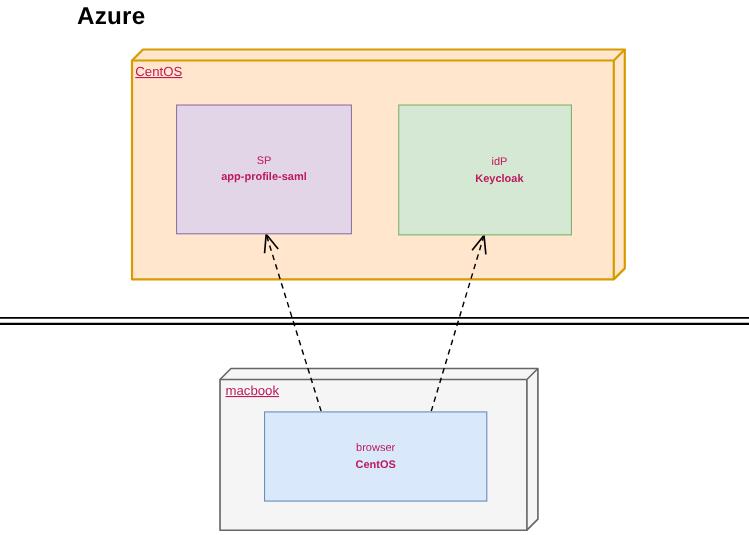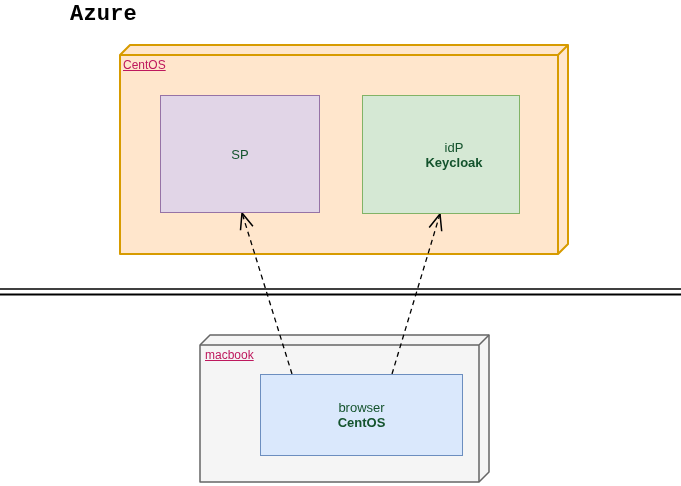--- a/index.html
+++ b/index.html
@@ -21,59 +21,57 @@
     top: 0;
   }
   .diagram-title {
     position: absolute;
     left: 70px;
     top: 2px;
     font-size: 22px;
     font-weight: bold;
     color: #000000;
     letter-spacing: 0.2px;
-    font-family: Liberation Mono, monospace;
   }
   .container-label {
     position: absolute;
     font-size: 12px;
     color: #be185d;
     text-decoration: underline;
   }
   .centos-label { left: 123px; top: 58px; }
   .macbook-label { left: 205px; top: 348px; }
   .node-box {
     position: absolute;
     box-sizing: border-box;
     border: 1px solid;
     display: flex;
     flex-direction: column;
     align-items: center;
     justify-content: center;
-    font-size: 13px;
+    font-size: 10px;
     line-height: 15px;
-    color: #14532d;
+    color: #be185d;
     text-align: center;
   }
   .sp-box {
     left: 160px; top: 95px; width: 160px; height: 118px;
     background: var(--purple_fill, #E1D5E7);
     border-color: var(--purple_border, #9673A6);
   }
   .idp-box {
     left: 362px; top: 95px; width: 158px; height: 119px;
     background: var(--green_fill, #D5E8D4);
     border-color: var(--green_border, #82B366);
     padding-left: 26px;
   }
   .browser-box {
     left: 240px; top: 374px; width: 203px; height: 82px;
     background: var(--blue_fill, #DAE8FC);
     border-color: var(--blue_border, #6C8EBF);
-    margin-left: 20px;
   }
   .node-line2 { font-weight: bold; }
 </style>
 </head>
 <body>
 
 <div class="canvas">
 
   <div class="diagram-title">Azure</div>
 
@@ -104,20 +102,21 @@
       <path d="M429.2,227.5 L440,214 L441.7,231.2" style="fill:none; stroke:var(--line_color,#000); stroke-width:1.5;" stroke-linejoin="miter"></path>
     </g>
   </svg>
 
   <div class="container-label centos-label">CentOS</div>
 
   <div class="container-label macbook-label">macbook</div>
 
   <div class="node-box sp-box">
     <span class="node-line1">SP</span>
+    <span class="node-line2">app-profile-saml</span>
   </div>
 
   <div class="node-box idp-box">
     <span class="node-line1">idP</span>
     <span class="node-line2">Keycloak</span>
   </div>
 
   <div class="node-box browser-box">
     <span class="node-line1">browser</span>
     <span class="node-line2">CentOS</span>

